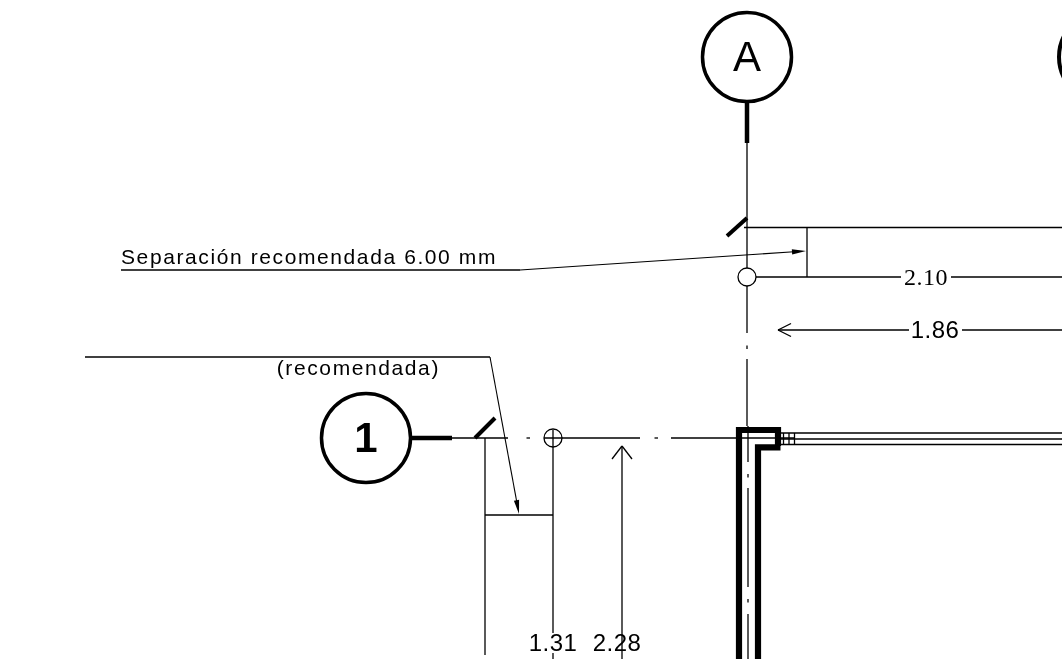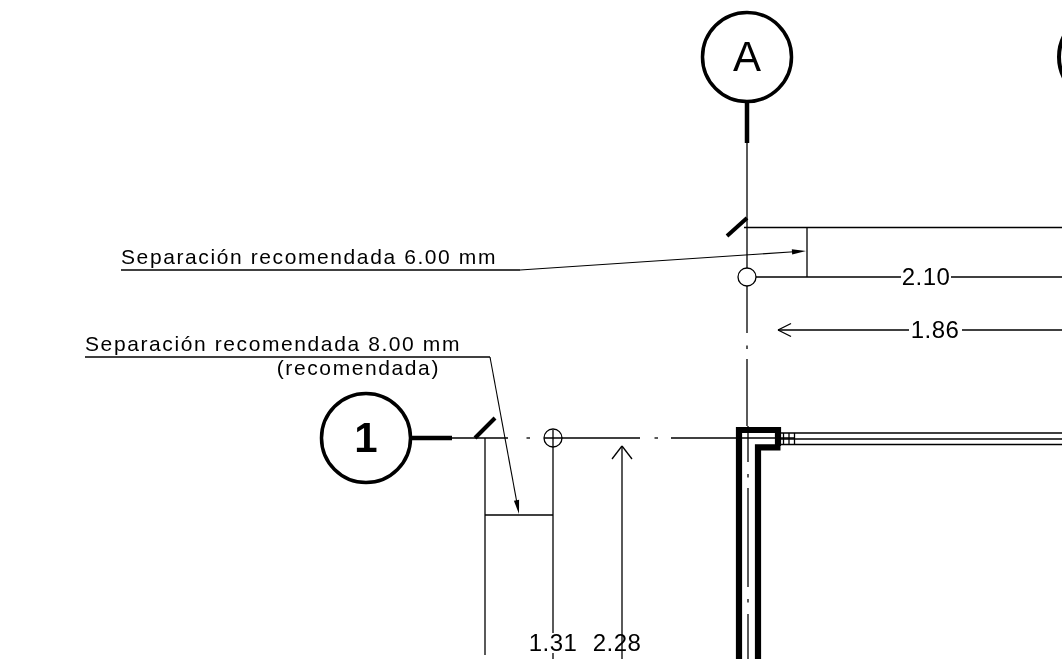--- a/index.html
+++ b/index.html
@@ -144,24 +144,23 @@
       <polygon points="519,514 519.1,499.7 513.9,500.7" fill="#000" stroke="none"></polygon>
     </g>
   </svg>
 
   <div class="txt bubble-letter" style="left:717px; top:36px;">A</div>
 
   <div class="txt bubble-letter" style="left:336px; top:417px; font-weight:700;">1</div>
 
   <div class="txt label" style="left:121px; top:246px;">Separación recomendada 6.00 mm</div>
 
-  <div class="txt label" style="left:85px; top:333px;">Separación recomendada 8.00 mm</div>
   <div class="txt label" style="right:622px; top:357px;">(recomendada)</div>
 
-  <div class="txt dim" style="left:881px; top:264px;">2.10</div>
+  <div class="txt dim" style="left:881px; top:264px;font-family:Liberation Serif, serif;">2.10</div>
 
   <div class="txt dim" style="left:890px; top:317px;text-align:center;">1.86</div>
 
   <div class="txt dim" style="left:508px; top:630px;">1.31</div>
 
   <div class="txt dim" style="left:572px; top:630px;">2.28</div>
 
 </div>
 
 </body></html>

